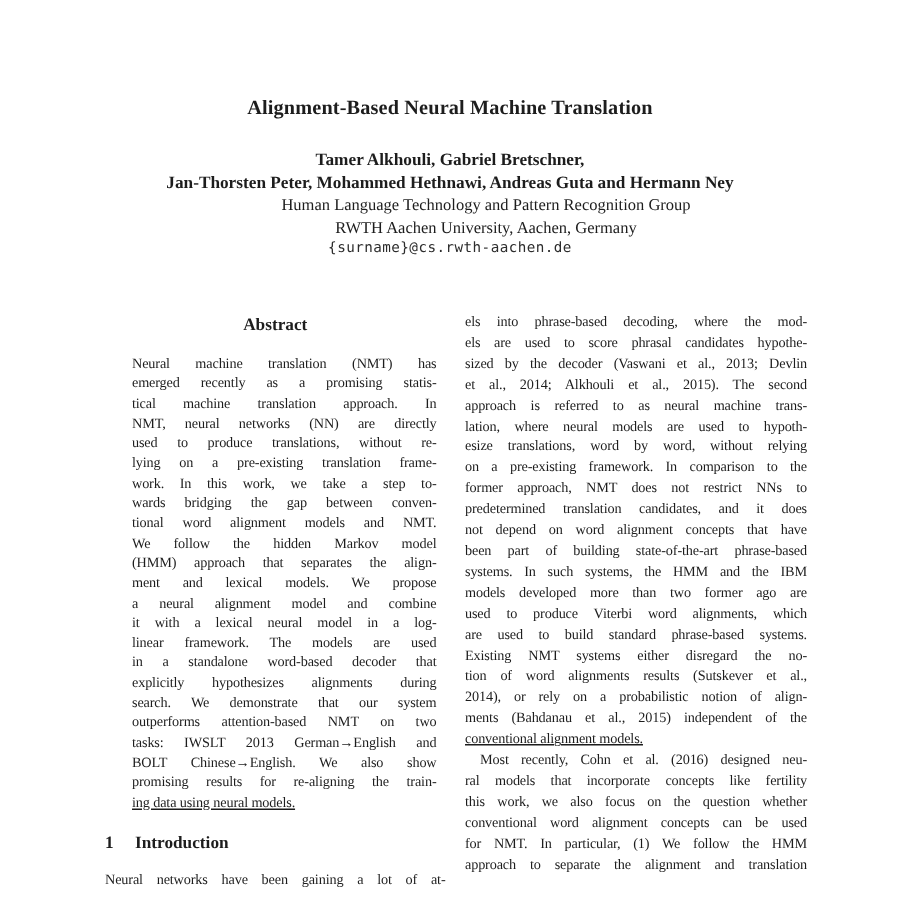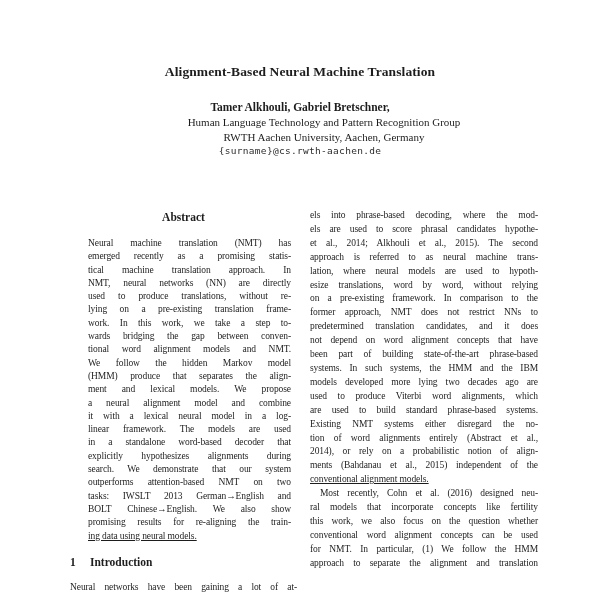--- a/index.html
+++ b/index.html
@@ -44,39 +44,40 @@
 </style>
 </head>
 <body>
 
 <div class="page" style="--paper-bg: #ffffff; --ink: #1d1d1d;">
 
   <h1 class="paper-title">Alignment-Based Neural Machine Translation</h1>
 
   <div class="authors-block">
     <div class="author-line">Tamer Alkhouli, Gabriel Bretschner,</div>
+    <div class="author-line">Jan-Thorsten Peter, Mohammed Hethnawi, Andreas Guta and Hermann Ney</div>
     <div class="affil-line">Human Language Technology and Pattern Recognition Group</div>
     <div class="affil-line">RWTH Aachen University, Aachen, Germany</div>
     <div class="email-line">{surname}@cs.rwth-aachen.de</div>
   </div>
 
   <div class="abstract-heading">Abstract</div>
 
   <div class="abstract-body lines">
       <div class="tline">Neural machine translation (NMT) has</div>
       <div class="tline">emerged recently as a promising statis-</div>
       <div class="tline">tical machine translation approach. In</div>
       <div class="tline">NMT, neural networks (NN) are directly</div>
       <div class="tline">used to produce translations, without re-</div>
       <div class="tline">lying on a pre-existing translation frame-</div>
       <div class="tline">work. In this work, we take a step to-</div>
       <div class="tline">wards bridging the gap between conven-</div>
       <div class="tline">tional word alignment models and NMT.</div>
       <div class="tline">We follow the hidden Markov model</div>
-      <div class="tline">(HMM) produce that separates the align-</div>
+      <div class="tline">(HMM) approach that separates the align-</div>
       <div class="tline">ment and lexical models. We propose</div>
       <div class="tline">a neural alignment model and combine</div>
       <div class="tline">it with a lexical neural model in a log-</div>
       <div class="tline">linear framework. The models are used</div>
       <div class="tline">in a standalone word-based decoder that</div>
       <div class="tline">explicitly hypothesizes alignments during</div>
       <div class="tline">search. We demonstrate that our system</div>
       <div class="tline">outperforms attention-based NMT on two</div>
       <div class="tline">tasks: IWSLT 2013 German→English and</div>
       <div class="tline">BOLT Chinese→English. We also show</div>
@@ -89,35 +90,36 @@
   </div>
 
   <div class="intro-body lines">
       <div class="tline">Neural networks have been gaining a lot of at-</div>
     </div>
 
   <div class="right-col">
     <div class="lines">
         <div class="tline">els into phrase-based decoding, where the mod-</div>
         <div class="tline">els are used to score phrasal candidates hypothe-</div>
+        <div class="tline">sized by the decoder (Vaswani et al., 2013; Devlin</div>
         <div class="tline">et al., 2014; Alkhouli et al., 2015). The second</div>
         <div class="tline">approach is referred to as neural machine trans-</div>
         <div class="tline">lation, where neural models are used to hypoth-</div>
         <div class="tline">esize translations, word by word, without relying</div>
         <div class="tline">on a pre-existing framework. In comparison to the</div>
         <div class="tline">former approach, NMT does not restrict NNs to</div>
         <div class="tline">predetermined translation candidates, and it does</div>
         <div class="tline">not depend on word alignment concepts that have</div>
         <div class="tline">been part of building state-of-the-art phrase-based</div>
         <div class="tline">systems. In such systems, the HMM and the IBM</div>
-        <div class="tline">models developed more lying two decades ago are</div>
+        <div class="tline">models developed more than two former ago are</div>
         <div class="tline">used to produce Viterbi word alignments, which</div>
         <div class="tline">are used to build standard phrase-based systems.</div>
         <div class="tline">Existing NMT systems either disregard the no-</div>
-        <div class="tline">tion of word alignments entirely (Abstract et al.,</div>
+        <div class="tline">tion of word alignments results (Sutskever et al.,</div>
         <div class="tline">2014), or rely on a probabilistic notion of align-</div>
         <div class="tline">ments (Bahdanau et al., 2015) independent of the</div>
         <div class="tline flush">conventional alignment models.</div>
       </div>
     <div class="lines para-indent">
         <div class="tline">Most recently, Cohn et al. (2016) designed neu-</div>
         <div class="tline">ral models that incorporate concepts like fertility</div>
         <div class="tline">this work, we also focus on the question whether</div>
         <div class="tline">conventional word alignment concepts can be used</div>
         <div class="tline">for NMT. In particular, (1) We follow the HMM</div>

